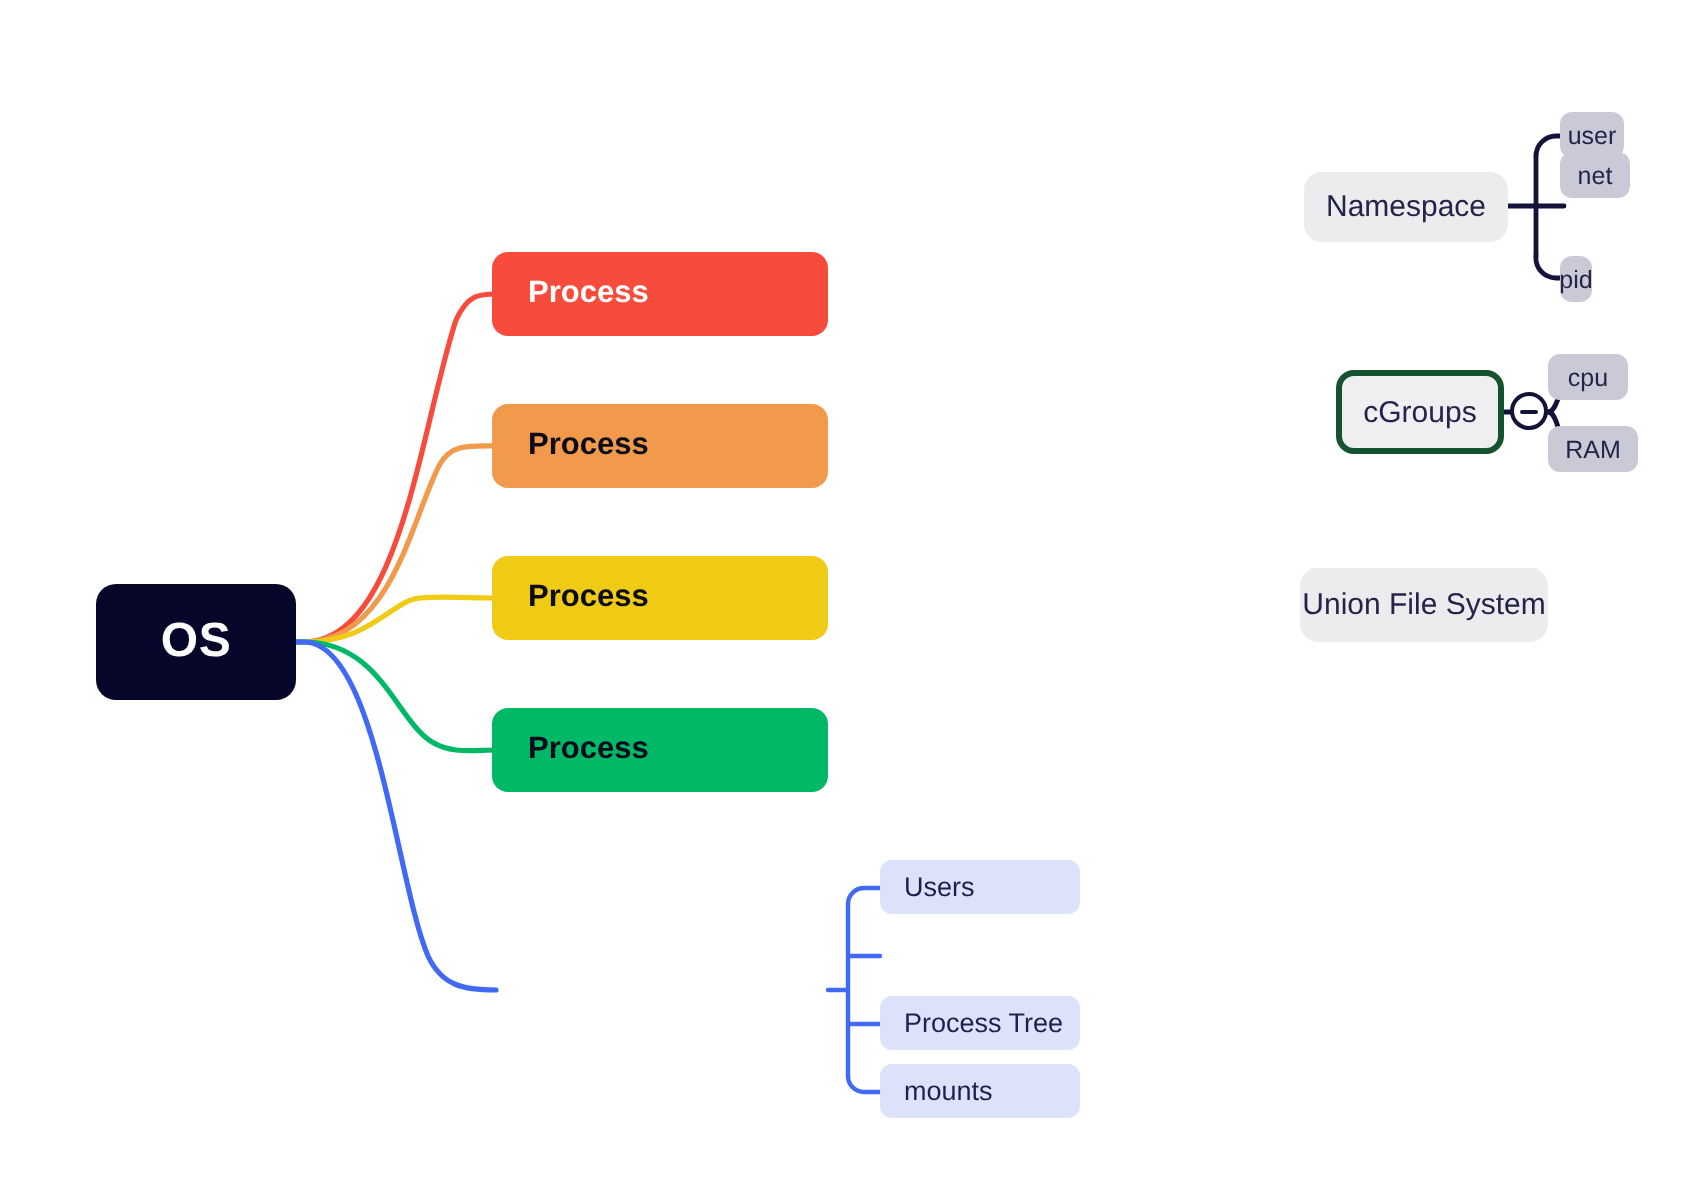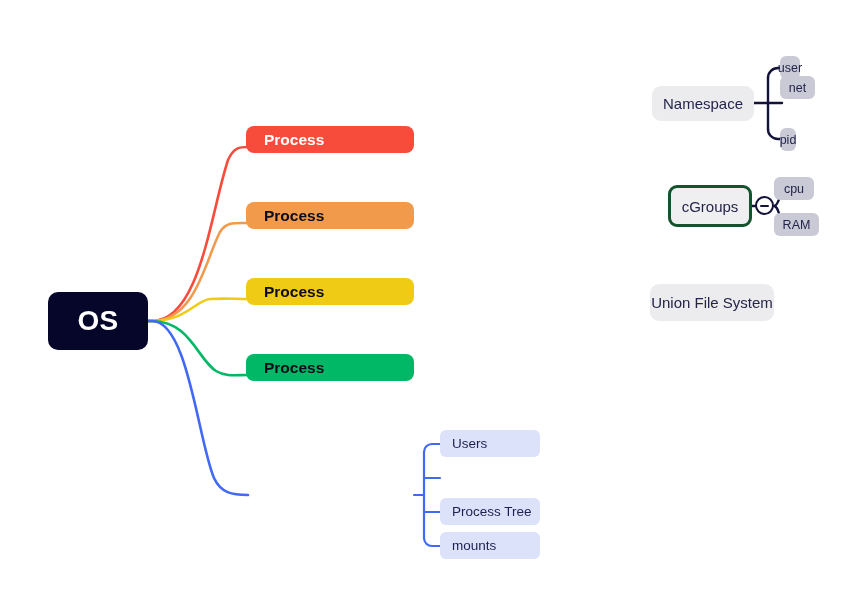--- a/index.html
+++ b/index.html
@@ -46,30 +46,30 @@
     left: 48px;
     top: 292px;
     width: 100px;
     height: 58px;
     background: #06062b;
     border-radius: 10px;
     justify-content: center;
   }
   .node-root .label {
     color: #ffffff;
-    font-size: 28px;
+    font-size: 24px;
     font-weight: bold;
     letter-spacing: 0.3px;
   }
 
   
   .node-l1 {
     left: 246px;
     width: 168px;
-    height: 27px;
+    height: 42px;
     border-radius: 8px;
     padding-left: 18px;
   }
   .node-l1 .label {
     font-size: 15.5px;
     font-weight: bold;
   }
   .n-p1 { top: 126px; background: #f74c3c; }
   .n-p1 .label { color: #ffffff; }
   .n-p2 { top: 202px; background: #f29a4b; }
@@ -145,21 +145,21 @@
   .node-chip {
     background: #c9cad6;
     border-radius: 6px;
     padding: 0 8px;
     justify-content: center;
   }
   .node-chip .label {
     color: #24244a;
     font-size: 12.5px;
   }
-  .c-user { left: 780px; top: 56px;  width: 20px; height: 23px; }
+  .c-user { left: 780px; top: 56px;  width: 32px; height: 23px; }
   .c-net  { left: 780px; top: 76px;  width: 35px; height: 23px; }
   .c-pid  { left: 780px; top: 128px; width: 14px; height: 23px; }
   .c-cpu  { left: 774px; top: 177px; width: 40px; height: 23px; }
   .c-ram  { left: 774px; top: 213px; width: 45px; height: 23px; }
 
   
   .collapse-toggle {
     position: absolute;
     left: 755px;
     top: 196px;

